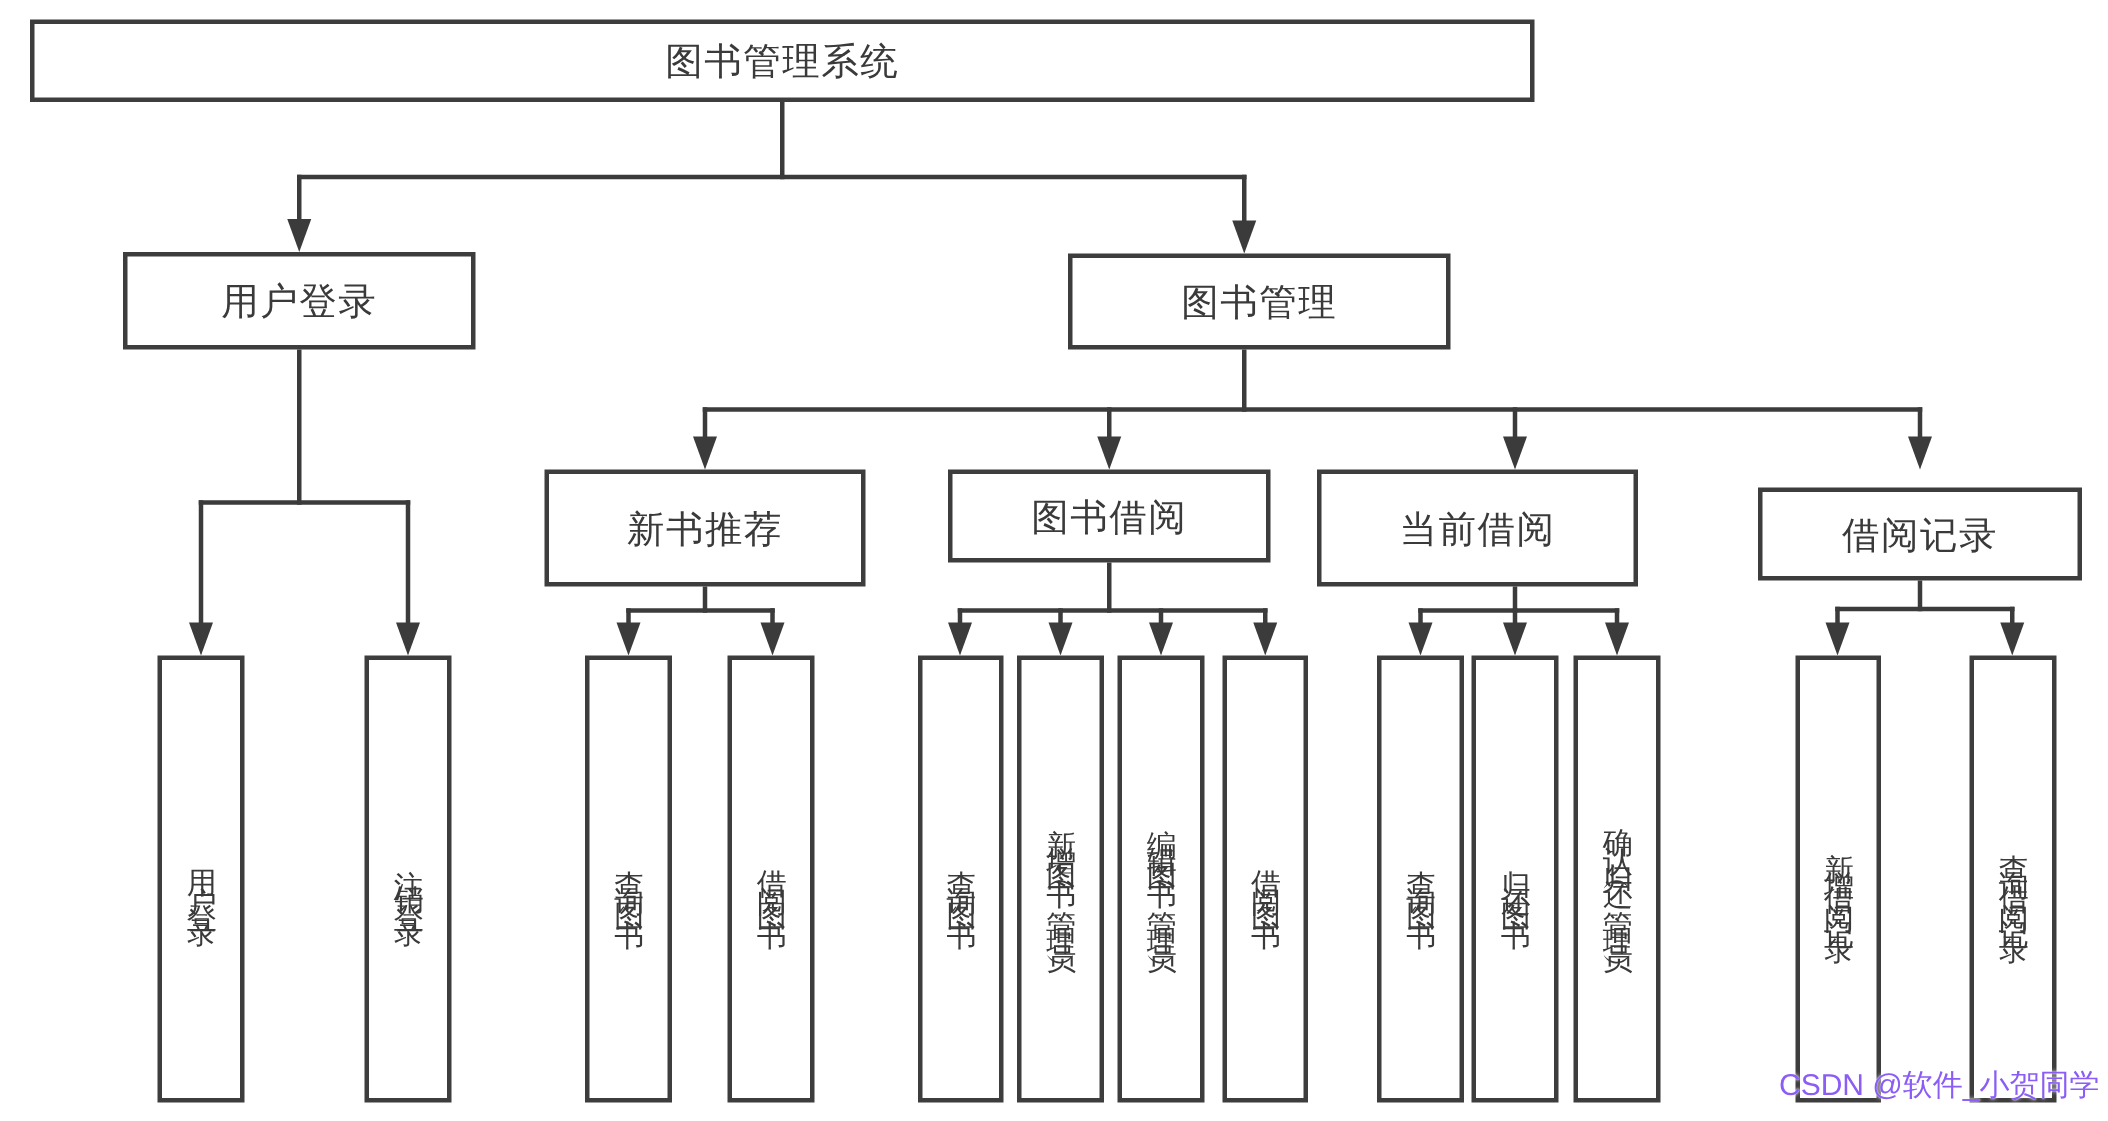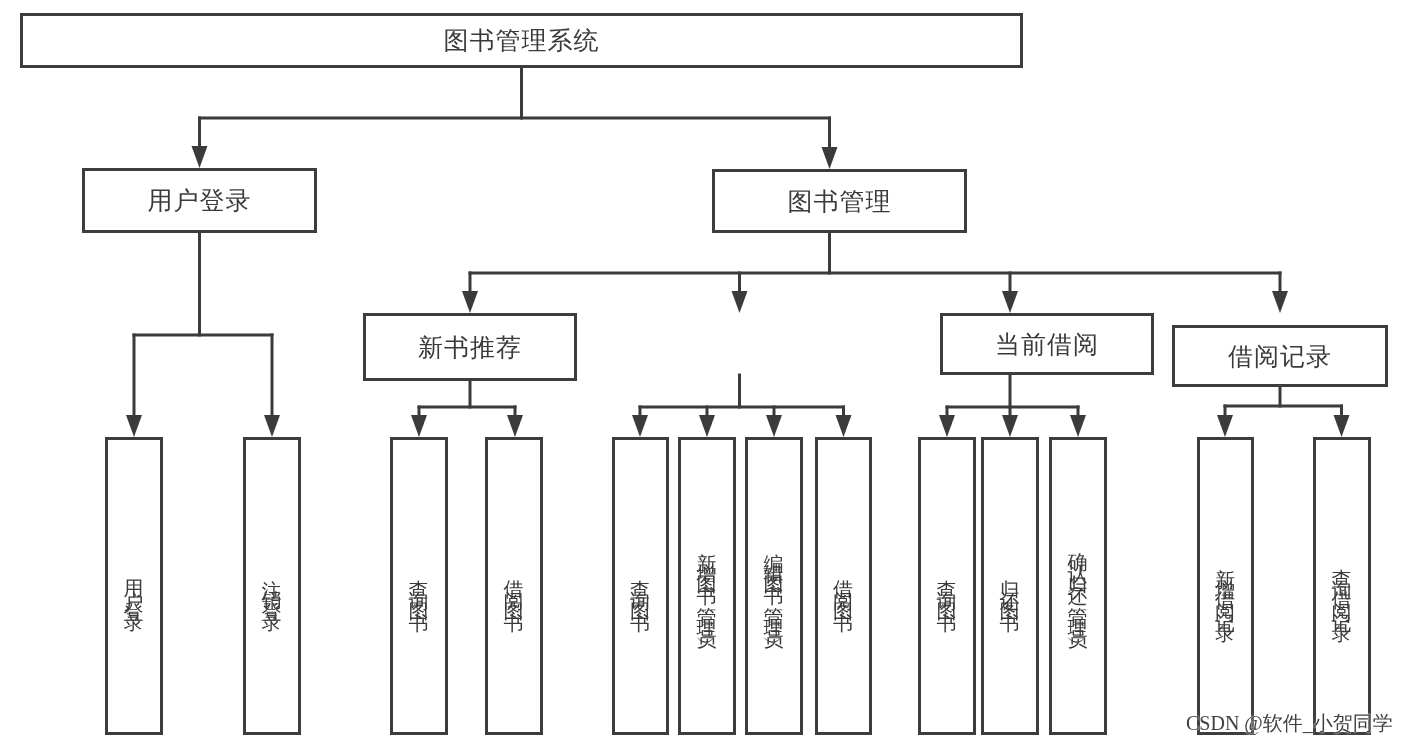--- a/index.html
+++ b/index.html
@@ -1,34 +1,34 @@
 <!DOCTYPE html>
 <html><head>
 <meta charset="utf-8">
 <title>图书管理系统</title>
 <style>
   html,body{margin:0;padding:0;background:#fff;}
   .stage{
     position:relative;width:1405px;height:747px;background:#ffffff;
-    font-family:Liberation Serif, serif;color:#333333;overflow:hidden;
+    font-family:Liberation Sans, sans-serif;color:#333333;overflow:hidden;
   }
   .connectors{position:absolute;left:0;top:0;z-index:0;}
   .node{
     position:absolute;box-sizing:border-box;background:#ffffff;
     border:3px solid #3d3d3d;display:flex;align-items:center;justify-content:center;
     z-index:1;
   }
   .hbox .label{font-size:25px;letter-spacing:1px;color:#3a3a3a;white-space:nowrap;}
   .vbox .label{
     writing-mode:vertical-rl;text-orientation:mixed;
     font-size:20px;letter-spacing:11px;line-height:1.1;color:#3a3a3a;
   }
   .watermark{
     position:absolute;left:1186px;top:710px;z-index:2;
-    font-size:20px;color:#404040;white-space:nowrap;
+    font-size:20px;color:#8b5cf6;white-space:nowrap;
     text-shadow:0 0 3px #ffffff, 0 0 1px #ffffff;
   }
 </style>
 </head>
 <body>
 
 <div class="stage">
 
   <svg class="connectors" width="1405" height="747" viewBox="0 0 1405 747">
     <g stroke="#3b3b3b" stroke-width="3" fill="#3b3b3b" stroke-linecap="square">
@@ -112,24 +112,27 @@
     <span class="label">图书管理系统</span>
   </div>
 
   <div class="node hbox" style="left:82px;top:168px;width:235px;height:65px">
     <span class="label">用户登录</span>
   </div>
   <div class="node hbox" style="left:712px;top:169px;width:255px;height:64px">
     <span class="label">图书管理</span>
   </div>
 
-  <div class="node hbox" style="left:363px;top:313px;width:214px;height:68px">
+  <div class="node hbox" style="left:363px;top:313px;width:214px;height:78px">
     <span class="label">新书推荐</span>
   </div>
-  <div class="node hbox" style="left:940px;top:313px;width:214px;height:62px">
+  <div class="node hbox" style="left:632px;top:313px;width:215px;height:62px">
+    <span class="label">图书借阅</span>
+  </div>
+  <div class="node hbox" style="left:878px;top:313px;width:214px;height:78px">
     <span class="label">当前借阅</span>
   </div>
   <div class="node hbox" style="left:1172px;top:325px;width:216px;height:62px">
     <span class="label">借阅记录</span>
   </div>
 
   <div class="node vbox" style="left:105px;top:437px;width:58px;height:298px">
     <span class="label">用户登录</span>
   </div>
   <div class="node vbox" style="left:243px;top:437px;width:58px;height:298px">

